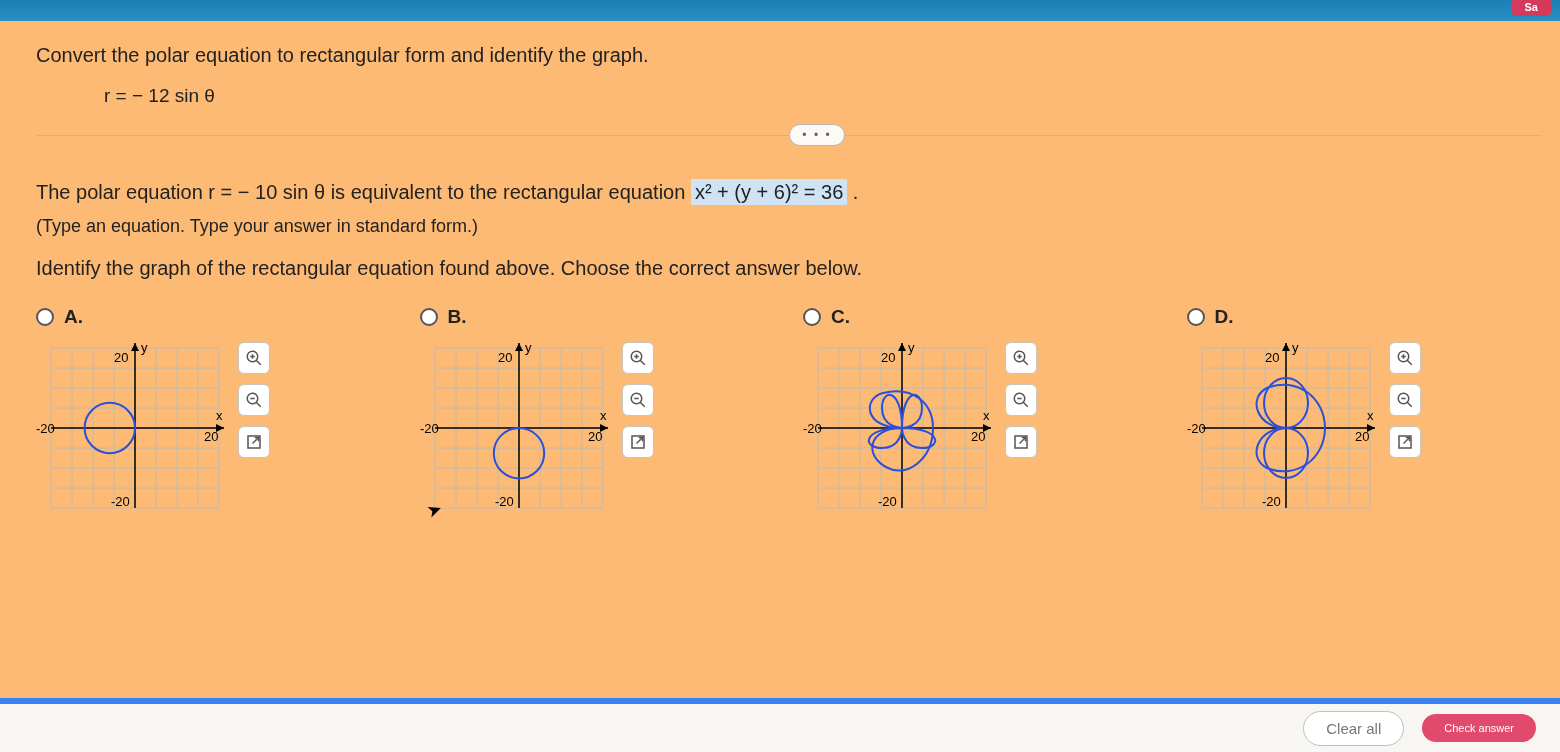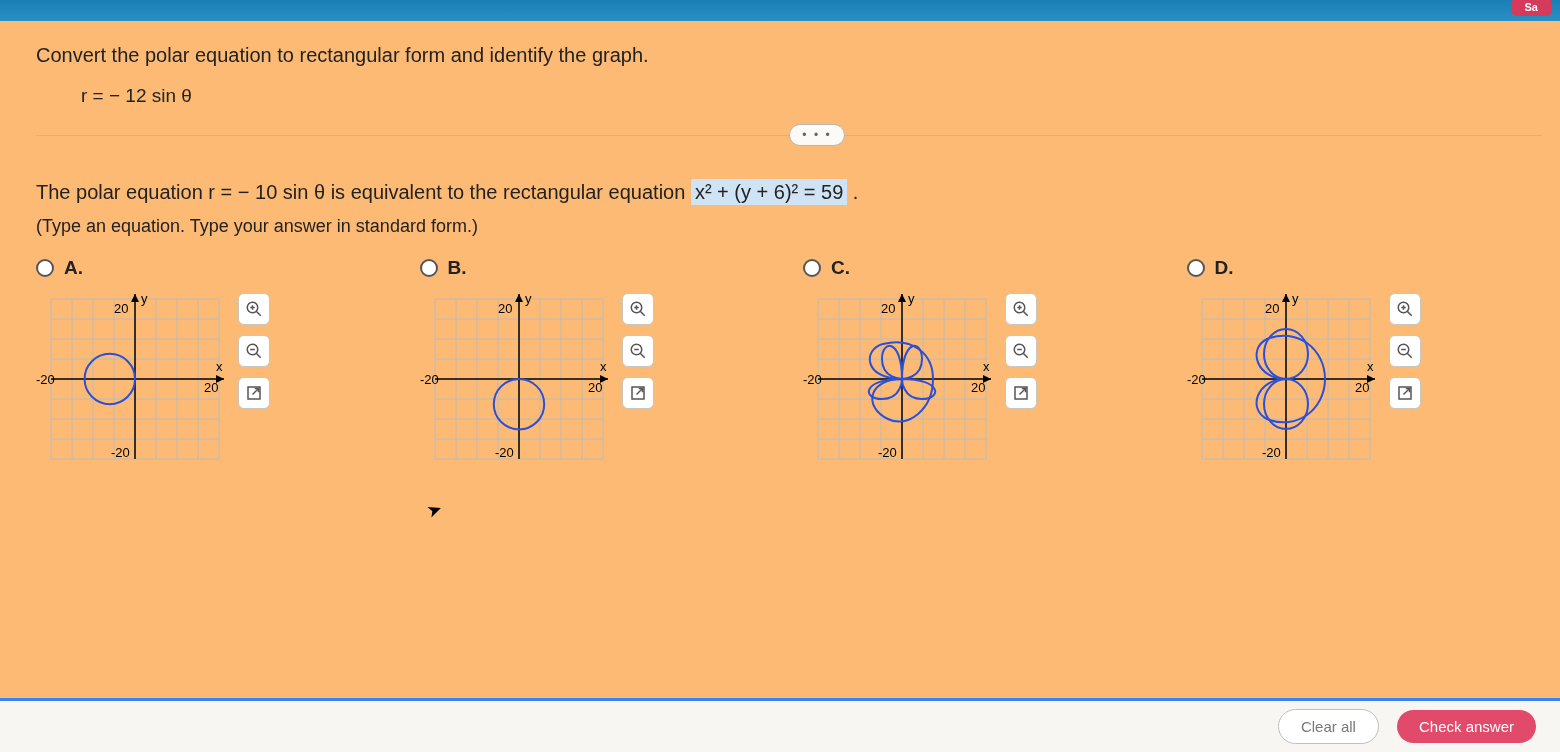--- a/index.html
+++ b/index.html
@@ -36,21 +36,21 @@
     }
     .question-text {
       font-size: 20px;
       color: #222;
       margin-bottom: 16px;
       line-height: 1.4;
     }
     .equation-line {
       font-size: 19px;
       color: #222;
-      margin-left: 45px;
+      margin-left: 68px;
       margin-bottom: 28px;
     }
     .hr-wrap {
       position: relative;
       margin-bottom: 40px;
     }
     hr {
       border: none;
       border-top: 1px solid #b8b8b0;
     }
@@ -159,21 +159,21 @@
       font-size: 18px;
       color: #000;
       transform: rotate(-20deg);
     }
     .footer {
       position: absolute;
       bottom: 0;
       left: 0;
       right: 0;
       height: 54px;
-      border-top: 3px solid #3b82f6;
+      border-top: 6px solid #3b82f6;
       display: flex;
       justify-content: flex-end;
       align-items: center;
       padding-right: 24px;
       gap: 18px;
       background: #f7f6f2;
     }
     .clear-btn {
       border: 1px solid #c0c0b8;
       background: #fff;
@@ -181,21 +181,21 @@
       padding: 8px 22px;
       border-radius: 20px;
       font-size: 15px;
       cursor: pointer;
     }
     .check-btn {
       background: #e14a6a;
       color: #fff;
       padding: 8px 22px;
       border-radius: 20px;
-      font-size: 15px;
+      font-size: 11px;
       cursor: pointer;
       border: none;
     }
     .yellow-tab {
       position: absolute;
       left: 0;
       top: 450px;
       width: 18px;
       height: 70px;
       background: #f0d890;
@@ -215,25 +215,26 @@
   <div class="question-text">Convert the polar equation to rectangular form and identify the graph.</div>
   <div class="equation-line">r = − 12 sin θ</div>
 
   <div class="hr-wrap">
     <hr>
     <div class="ellipsis-bubble">• • •</div>
   </div>
 
   <div class="body-text">
     <span>The polar equation r = − 10 sin θ is equivalent to the rectangular equation </span>
-    <span class="highlight-ans">x² + (y + 6)² = 59</span>
+    <span class="highlight-ans">x² + (y + 6)² = 36</span>
     <span> .</span>
   </div>
   <div class="hint-text">(Type an equation. Type your answer in standard form.)</div>
 
+  <div class="identify-text">Identify the graph of the rectangular equation found above. Choose the correct answer below.</div>
 
   <div class="options-row">
 
     <div class="option">
       <div class="option-header">
         <span class="radio"></span>
         <span>A.</span>
       </div>
       <div class="option-body">
         <div class="graph-holder">

